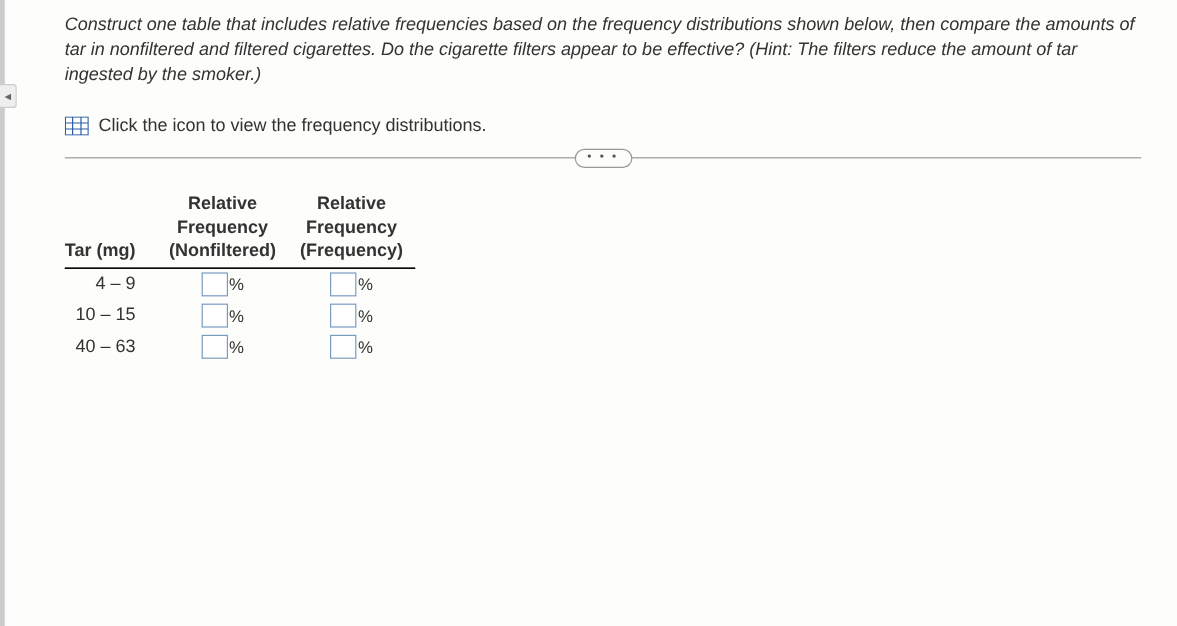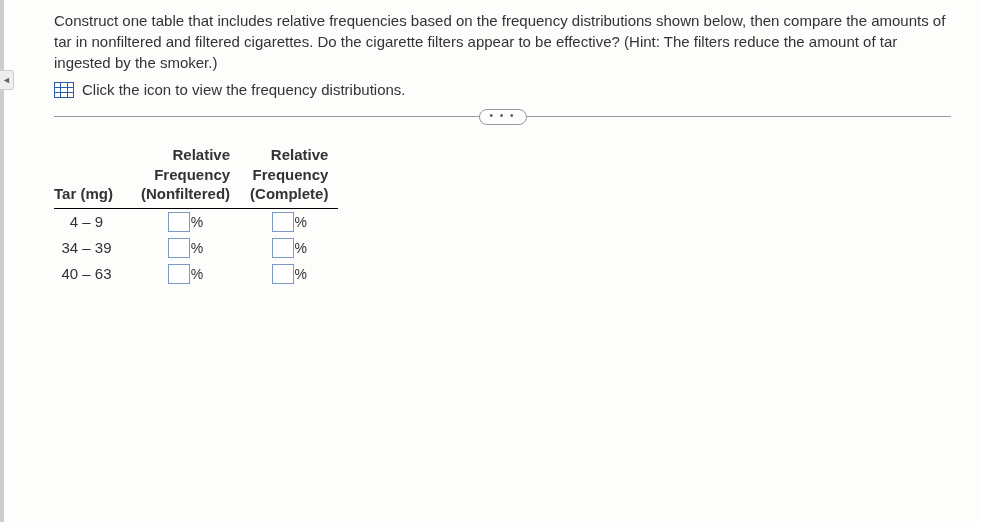--- a/index.html
+++ b/index.html
@@ -18,21 +18,22 @@
       position: relative;
     }
     .page-container {
       background: #fdfdfb;
       padding: 10px 30px 20px 50px;
       height: 100%;
       border-left: 4px solid #ccc;
     }
     .question-text {
       line-height: 1.4;
-      margin-bottom: 8px;
+      margin-bottom: 23px;
+      font-style: italic;
     }
     .icon-row {
       display: flex;
       align-items: center;
       gap: 8px;
       margin-top: 4px;
       margin-bottom: 16px;
     }
     .table-icon {
       width: 20px;
@@ -68,36 +69,36 @@
     }
     .rounding-note {
       margin-bottom: 4px;
     }
     .freq-table {
       border-collapse: collapse;
     }
     .freq-table th {
       font-weight: bold;
       padding: 0 10px 4px 10px;
-      text-align: right;
+      text-align: center;
       vertical-align: bottom;
       border-bottom: 1.5px solid #000;
       line-height: 1.3;
     }
     .freq-table th.tar-col {
       text-align: left;
       padding-left: 0;
       padding-right: 18px;
     }
     .freq-table td {
       padding: 3px 10px;
       text-align: center;
     }
     .freq-table td.tar-col {
-      text-align: center;
+      text-align: right;
       padding-left: 6px;
       padding-right: 18px;
     }
     .input-cell {
       display: inline-flex;
       align-items: center;
       gap: 1px;
     }
     .percent-input {
       width: 22px;
@@ -165,42 +166,42 @@
       <tr>
         <th class="tar-col">Tar (mg)</th>
         <th>
           <span>Relative</span><br>
           <span>Frequency</span><br>
           <span>(Nonfiltered)</span>
         </th>
         <th>
           <span>Relative</span><br>
           <span>Frequency</span><br>
-          <span>(Complete)</span>
+          <span>(Frequency)</span>
         </th>
       </tr>
     </thead>
     <tbody>
       <tr>
         <td class="tar-col">4 – 9</td>
         <td>
           <span class="input-cell">
             <input class="percent-input" style="">
             <span class="percent-sign">%</span>
           </span>
         </td>
         <td>
           <span class="input-cell">
             <input class="percent-input" style="">
             <span class="percent-sign">%</span>
           </span>
         </td>
       </tr>
       <tr>
-        <td class="tar-col">34 – 39</td>
+        <td class="tar-col">10 – 15</td>
         <td>
           <span class="input-cell">
             <input class="percent-input" style="">
             <span class="percent-sign">%</span>
           </span>
         </td>
         <td>
           <span class="input-cell">
             <input class="percent-input" style="">
             <span class="percent-sign">%</span>

